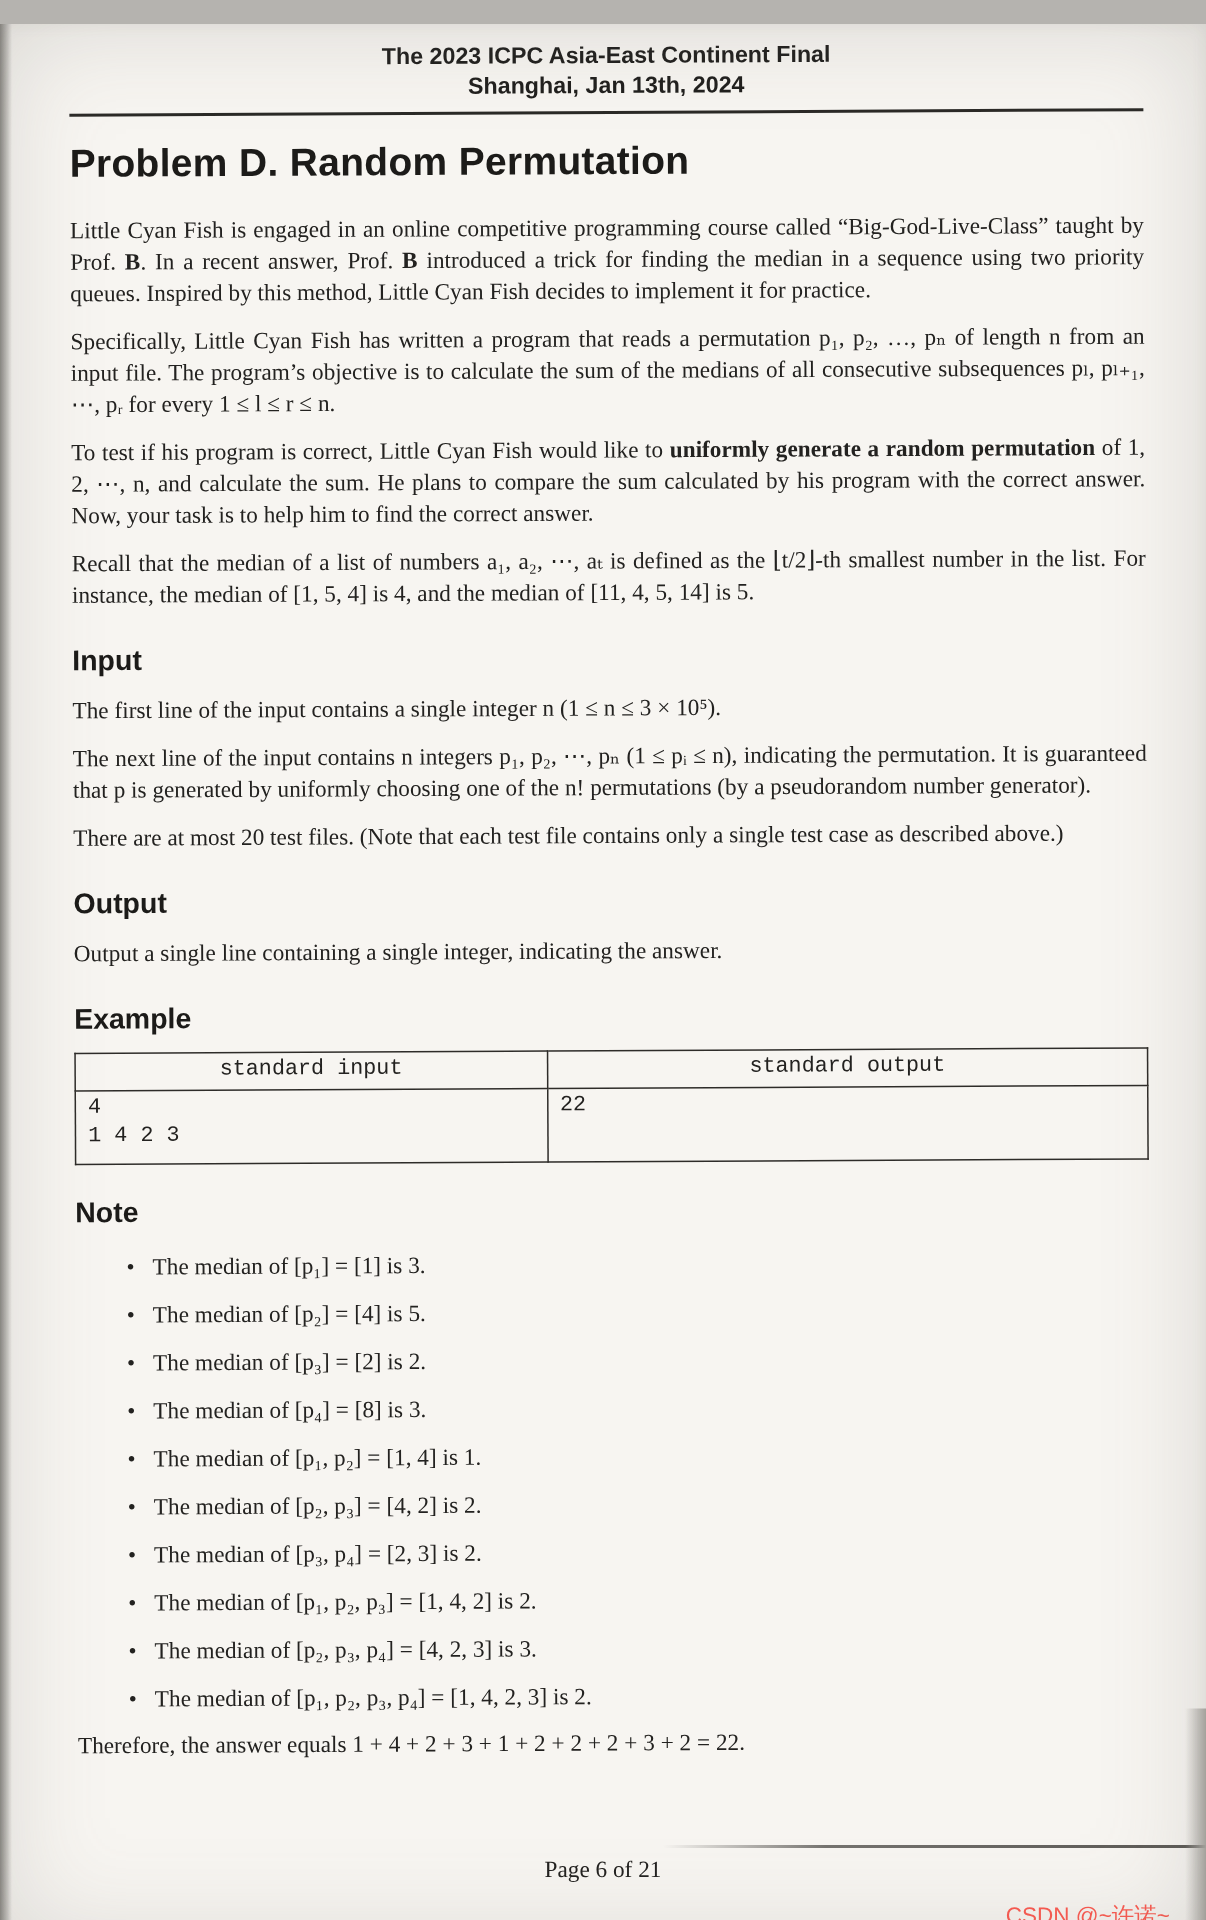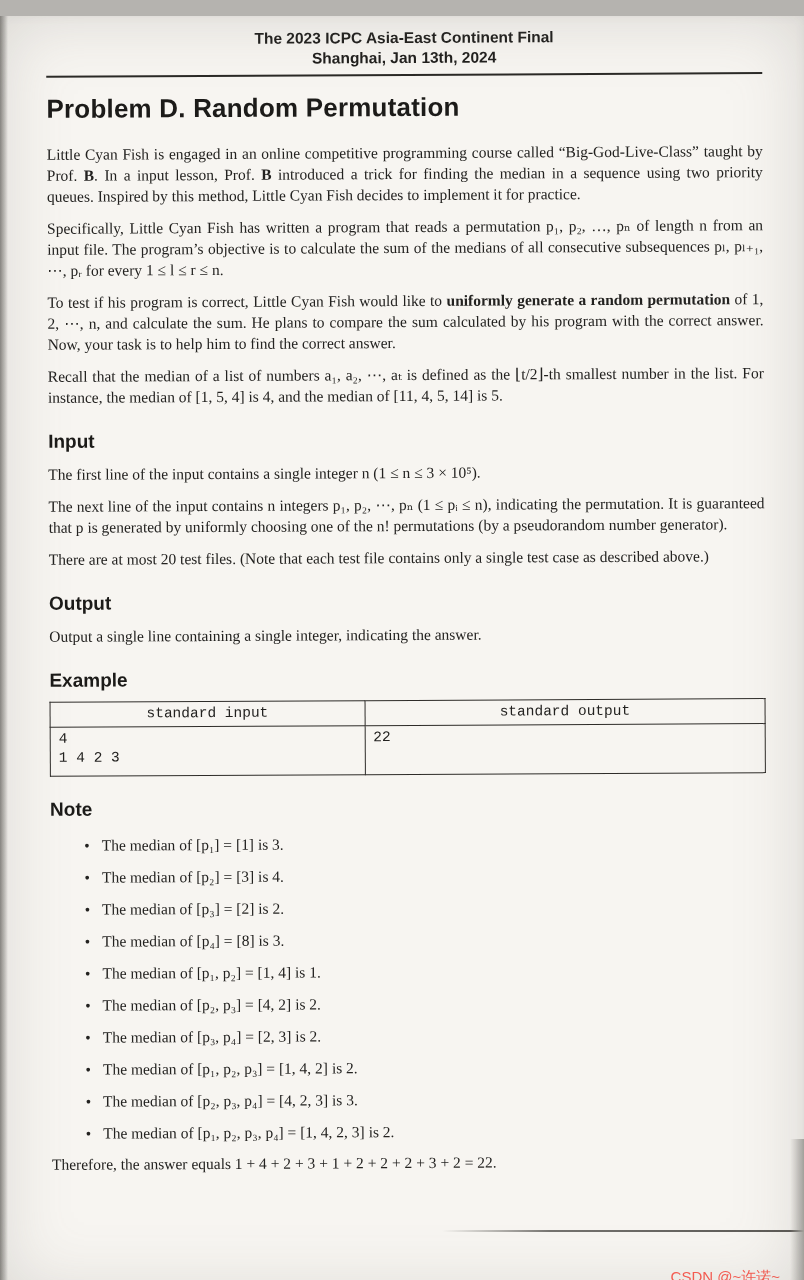--- a/index.html
+++ b/index.html
@@ -159,21 +159,21 @@
   <div class="content">
 
     <div class="contest-header">
       <div>The 2023 ICPC Asia-East Continent Final</div>
       <div>Shanghai, Jan 13th, 2024</div>
     </div>
     <hr class="header-rule">
 
     <h1 class="problem-title">Problem D. Random Permutation</h1>
 
-    <p class="body-text"><span>Little Cyan Fish is engaged in an online competitive programming course called “Big-God-Live-Class” taught by Prof. </span><b>B</b><span>. In a input lesson, Prof. </span><b>B</b><span> introduced a trick for finding the median in a sequence using two priority queues. Inspired by this method, Little Cyan Fish decides to implement it for practice.</span></p>
+    <p class="body-text"><span>Little Cyan Fish is engaged in an online competitive programming course called “Big-God-Live-Class” taught by Prof. </span><b>B</b><span>. In a recent answer, Prof. </span><b>B</b><span> introduced a trick for finding the median in a sequence using two priority queues. Inspired by this method, Little Cyan Fish decides to implement it for practice.</span></p>
 
     <p class="body-text">Specifically, Little Cyan Fish has written a program that reads a permutation p₁, p₂, …, pₙ of length n from an input file. The program’s objective is to calculate the sum of the medians of all consecutive subsequences pₗ, pₗ₊₁, ⋯, pᵣ for every 1 ≤ l ≤ r ≤ n.</p>
 
     <p class="body-text"><span>To test if his program is correct, Little Cyan Fish would like to </span><b>uniformly generate a random permutation</b><span> of 1, 2, ⋯, n, and calculate the sum. He plans to compare the sum calculated by his program with the correct answer. Now, your task is to help him to find the correct answer.</span></p>
 
     <p class="body-text">Recall that the median of a list of numbers a₁, a₂, ⋯, aₜ is defined as the ⌊t/2⌋-th smallest number in the list. For instance, the median of [1, 5, 4] is 4, and the median of [11, 4, 5, 14] is 5.</p>
 
     <h2 class="section-heading">Input</h2>
     <p class="body-text">The first line of the input contains a single integer n (1 ≤ n ≤ 3 × 10⁵).</p>
     <p class="body-text">The next line of the input contains n integers p₁, p₂, ⋯, pₙ (1 ≤ pᵢ ≤ n), indicating the permutation. It is guaranteed that p is generated by uniformly choosing one of the n! permutations (by a pseudorandom number generator).</p>
@@ -206,21 +206,21 @@
 
     <h2 class="section-heading">Note</h2>
 
     <div class="note-list">
       <div class="note-item">
           <span class="bullet-glyph">•</span>
           <span>The median of [p₁] = [1] is 3.</span>
         </div>
       <div class="note-item">
           <span class="bullet-glyph">•</span>
-          <span>The median of [p₂] = [3] is 4.</span>
+          <span>The median of [p₂] = [4] is 5.</span>
         </div>
       <div class="note-item">
           <span class="bullet-glyph">•</span>
           <span>The median of [p₃] = [2] is 2.</span>
         </div>
       <div class="note-item">
           <span class="bullet-glyph">•</span>
           <span>The median of [p₄] = [8] is 3.</span>
         </div>
       <div class="note-item">
@@ -247,19 +247,20 @@
           <span class="bullet-glyph">•</span>
           <span>The median of [p₁, p₂, p₃, p₄] = [1, 4, 2, 3] is 2.</span>
         </div>
     </div>
 
     <p class="body-text conclusion">Therefore, the answer equals 1 + 4 + 2 + 3 + 1 + 2 + 2 + 2 + 3 + 2 = 22.</p>
 
   </div>
 
   <div class="footer-rule"></div>
+  <div class="page-footer">Page 6 of 21</div>
   <div class="watermark">CSDN @~许诺~</div>
 
   <div class="edge-left"></div>
   <div class="edge-bottom-right"></div>
   <div class="edge-bottom"></div>
 
 </div>
 
 </body></html>

